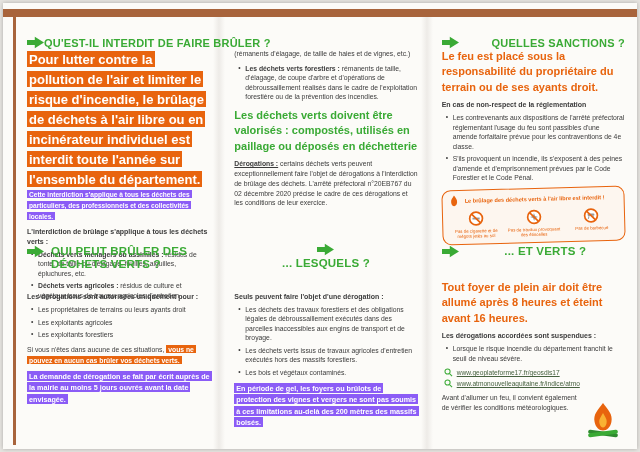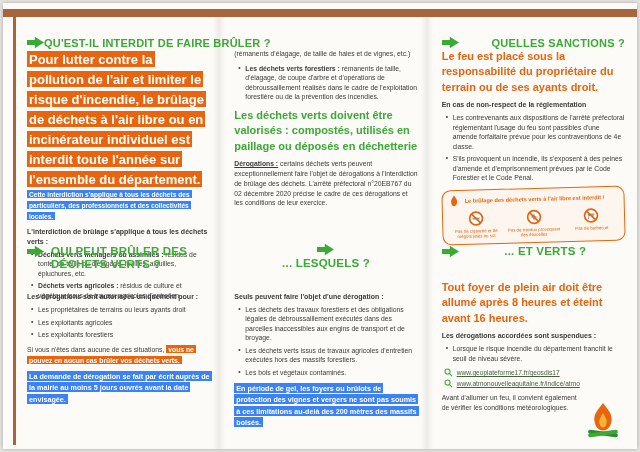--- a/index.html
+++ b/index.html
@@ -43,21 +43,21 @@
   .subhead{font-weight:bold;font-size:7px;margin:4px 0 3px 0;}
   ul{margin:2px 0 5px 0;padding:0 0 0 11px;list-style:none;}
   li{position:relative;margin-bottom:3px;font-size:6.8px;line-height:1.4;}
   li::before{content:"•";position:absolute;left:-7px;top:-1px;color:#444;}
   .b{font-weight:bold;}
   .u{text-decoration:underline;}
 
   .hl-o{background:#e8640e;color:#fff;font-weight:bold;font-size:13px;line-height:1.55;
         padding:.5px 2px;-webkit-box-decoration-break:clone;box-decoration-break:clone;}
   .hl-o.sm{font-size:6.8px;line-height:1.5;}
-  .hl-g{background:#3b82f6;color:#fff;font-weight:bold;font-size:6.6px;line-height:1.6;
+  .hl-g{background:#8b5cf6;color:#fff;font-weight:bold;font-size:6.6px;line-height:1.6;
         padding:.5px 2px;-webkit-box-decoration-break:clone;box-decoration-break:clone;}
   .hl-g.md{font-size:7.2px;}
   .orange-lead{color:#e8640e;font-weight:bold;font-size:11px;line-height:1.4;}
   .green-lead{color:#3aaa35;font-weight:bold;font-size:11px;line-height:1.4;margin:6px 0 5px 0;}
 
   .bot-head{display:flex;align-items:flex-start;gap:7px;margin:4px 0 22px 0;}
   .bot-head .htxt{font-size:11.5px;}
   .bot-head.stacked{flex-direction:column;align-items:center;gap:1px;text-align:center;margin-top:2px;}
   .bot-head.spread .htxt{flex:1;text-align:center;}
 

